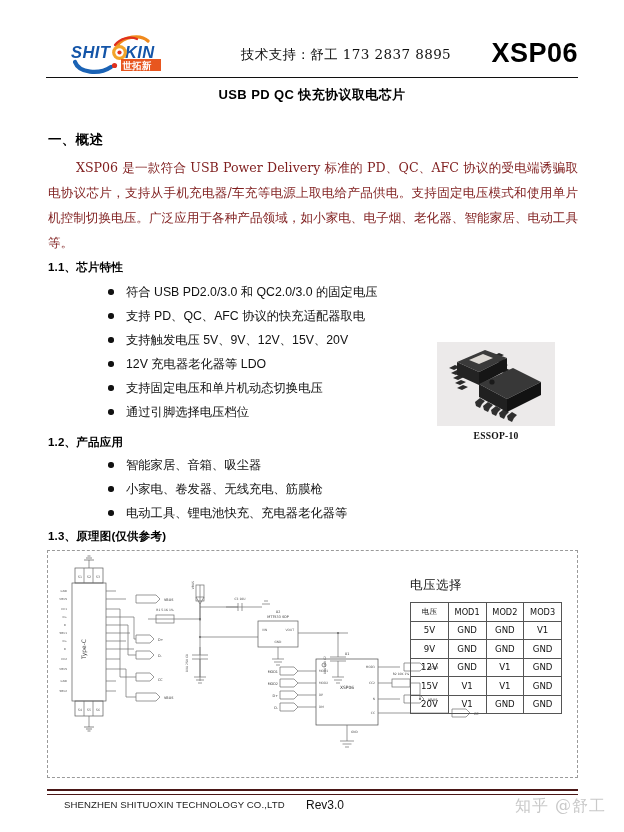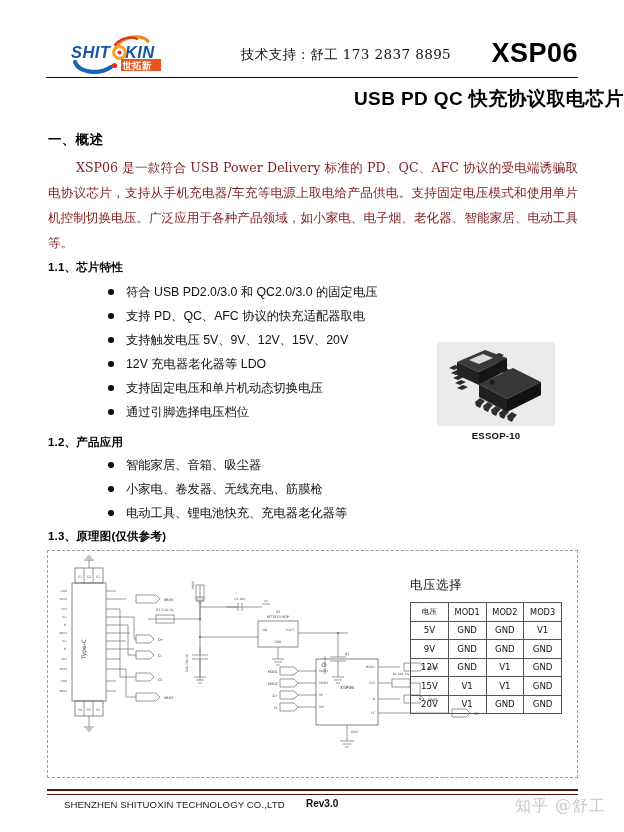--- a/index.html
+++ b/index.html
@@ -68,22 +68,22 @@
     height: 0;
     border-top: 1.6px solid #101010;
   }
 
   
   .doc-title {
     position: absolute;
     left: 0;
     top: 86px;
     width: 624px;
-    text-align: right;
-    font-size: 19px;
+    text-align: center;
+    font-size: 13px;
     font-weight: bold;
     letter-spacing: 0.4px;
     color: #000;
   }
 
   
   .h1 {
     position: absolute;
     font-size: 13.5px;
     font-weight: bold;
@@ -138,20 +138,21 @@
     background: #111;
   }
 
   
   .chip-figure {
     position: absolute;
     left: 437px;
     top: 342px;
     width: 118px;
     height: 105px;
+    font-family: Liberation Serif, serif;
   }
   .chip-figure .chip-img {
     width: 118px;
     height: 84px;
     background: #eceaea;
     display: block;
   }
   .chip-caption {
     margin-top: 4px;
     width: 118px;
@@ -234,22 +235,22 @@
     top: 799px;
     font-size: 9.6px;
     color: #222;
     letter-spacing: 0.1px;
     margin-left: 12px;
   }
   .footer-rev {
     position: absolute;
     left: 306px;
     top: 798px;
-    font-size: 10px;
-    font-weight: bold;
+    font-size: 12px;
+    font-weight: normal;
     color: #111;
   }
   .watermark {
     position: absolute;
     right: 18px;
     top: 796px;
     font-family: "DejaVu Serif", "Liberation Serif", serif;
     font-size: 16px;
     color: #c9c9c9;
     letter-spacing: 1px;

